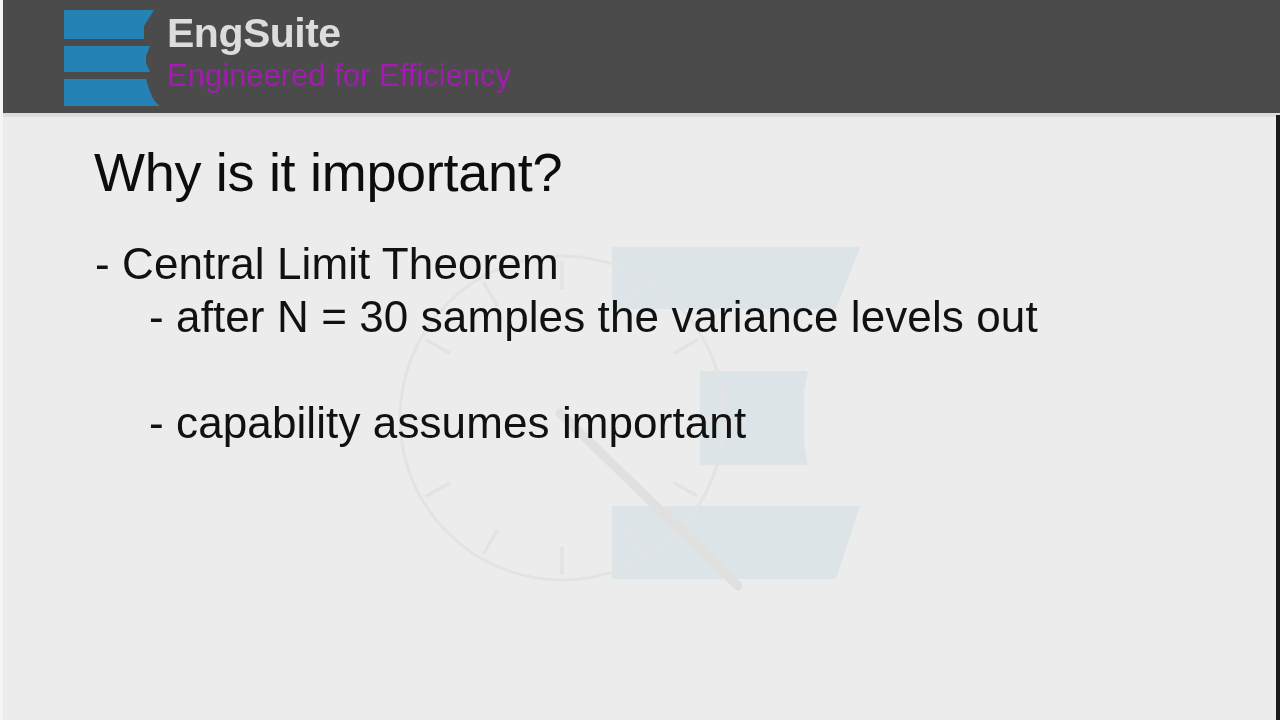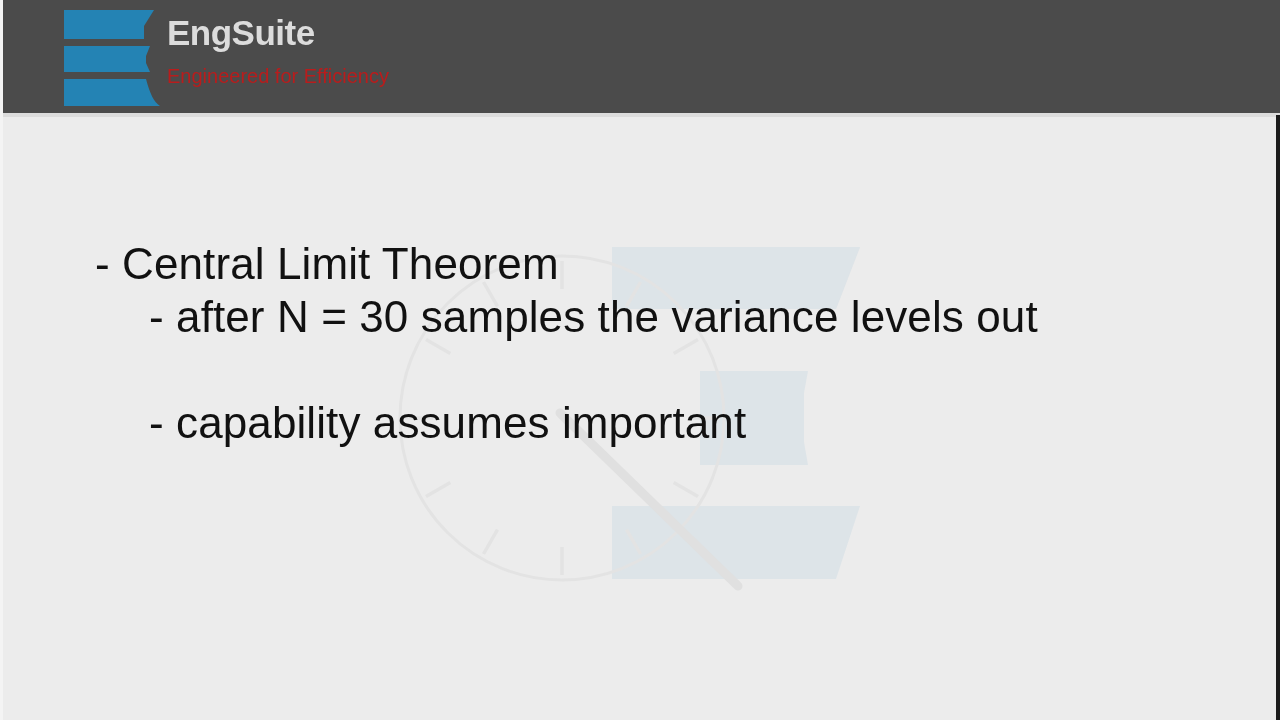--- a/index.html
+++ b/index.html
@@ -58,31 +58,31 @@
     width: 100px; height: 102px;
     z-index: 31;
   }
 
   .brand-text {
     position: absolute;
     left: 167px; top: 8px;
     z-index: 31;
   }
   .brand-name {
-    font-size: 35px;
+    font-size: 41px;
     font-weight: bold;
     color: #dcdcdc;
     letter-spacing: -0.5px;
     line-height: 50px;
     white-space: nowrap;
   }
   .brand-tag {
-    font-size: 20px;
+    font-size: 31px;
     font-weight: normal;
-    color: #b91c1c;
+    color: #a21caf;
     line-height: 36px;
     white-space: nowrap;
   }
 
   
   .watermark {
     position: absolute;
     left: 0; top: 117px;
     width: 1280px;
     height: 603px;
@@ -159,20 +159,21 @@
     <path d="M2 4 L92 4 L82 20 L82 33 L2 33 Z" fill="#2483b4"></path>
     <path d="M2 40 L88 40 L84 50 L84 57 L88 66 L2 66 Z" fill="#2483b4"></path>
     <path d="M2 73 L84 73 C88 88 92 96 98 100 L2 100 Z" fill="#2483b4"></path>
   </svg>
 
   <div class="brand-text">
     <div class="brand-name">EngSuite</div>
     <div class="brand-tag">Engineered for Efficiency</div>
   </div>
 
+  <div class="slide-title">Why is it important?</div>
 
   <div class="body-block">
     <div class="bullet lvl1">- Central Limit Theorem</div>
     <div class="bullet lvl2">- after N = 30 samples  the variance  levels  out</div>
     <div class="bullet spacer"></div>
     <div class="bullet lvl2">- capability  assumes  important</div>
   </div>
 
   <div class="edge-left"></div>
   <div class="edge-right"></div>

